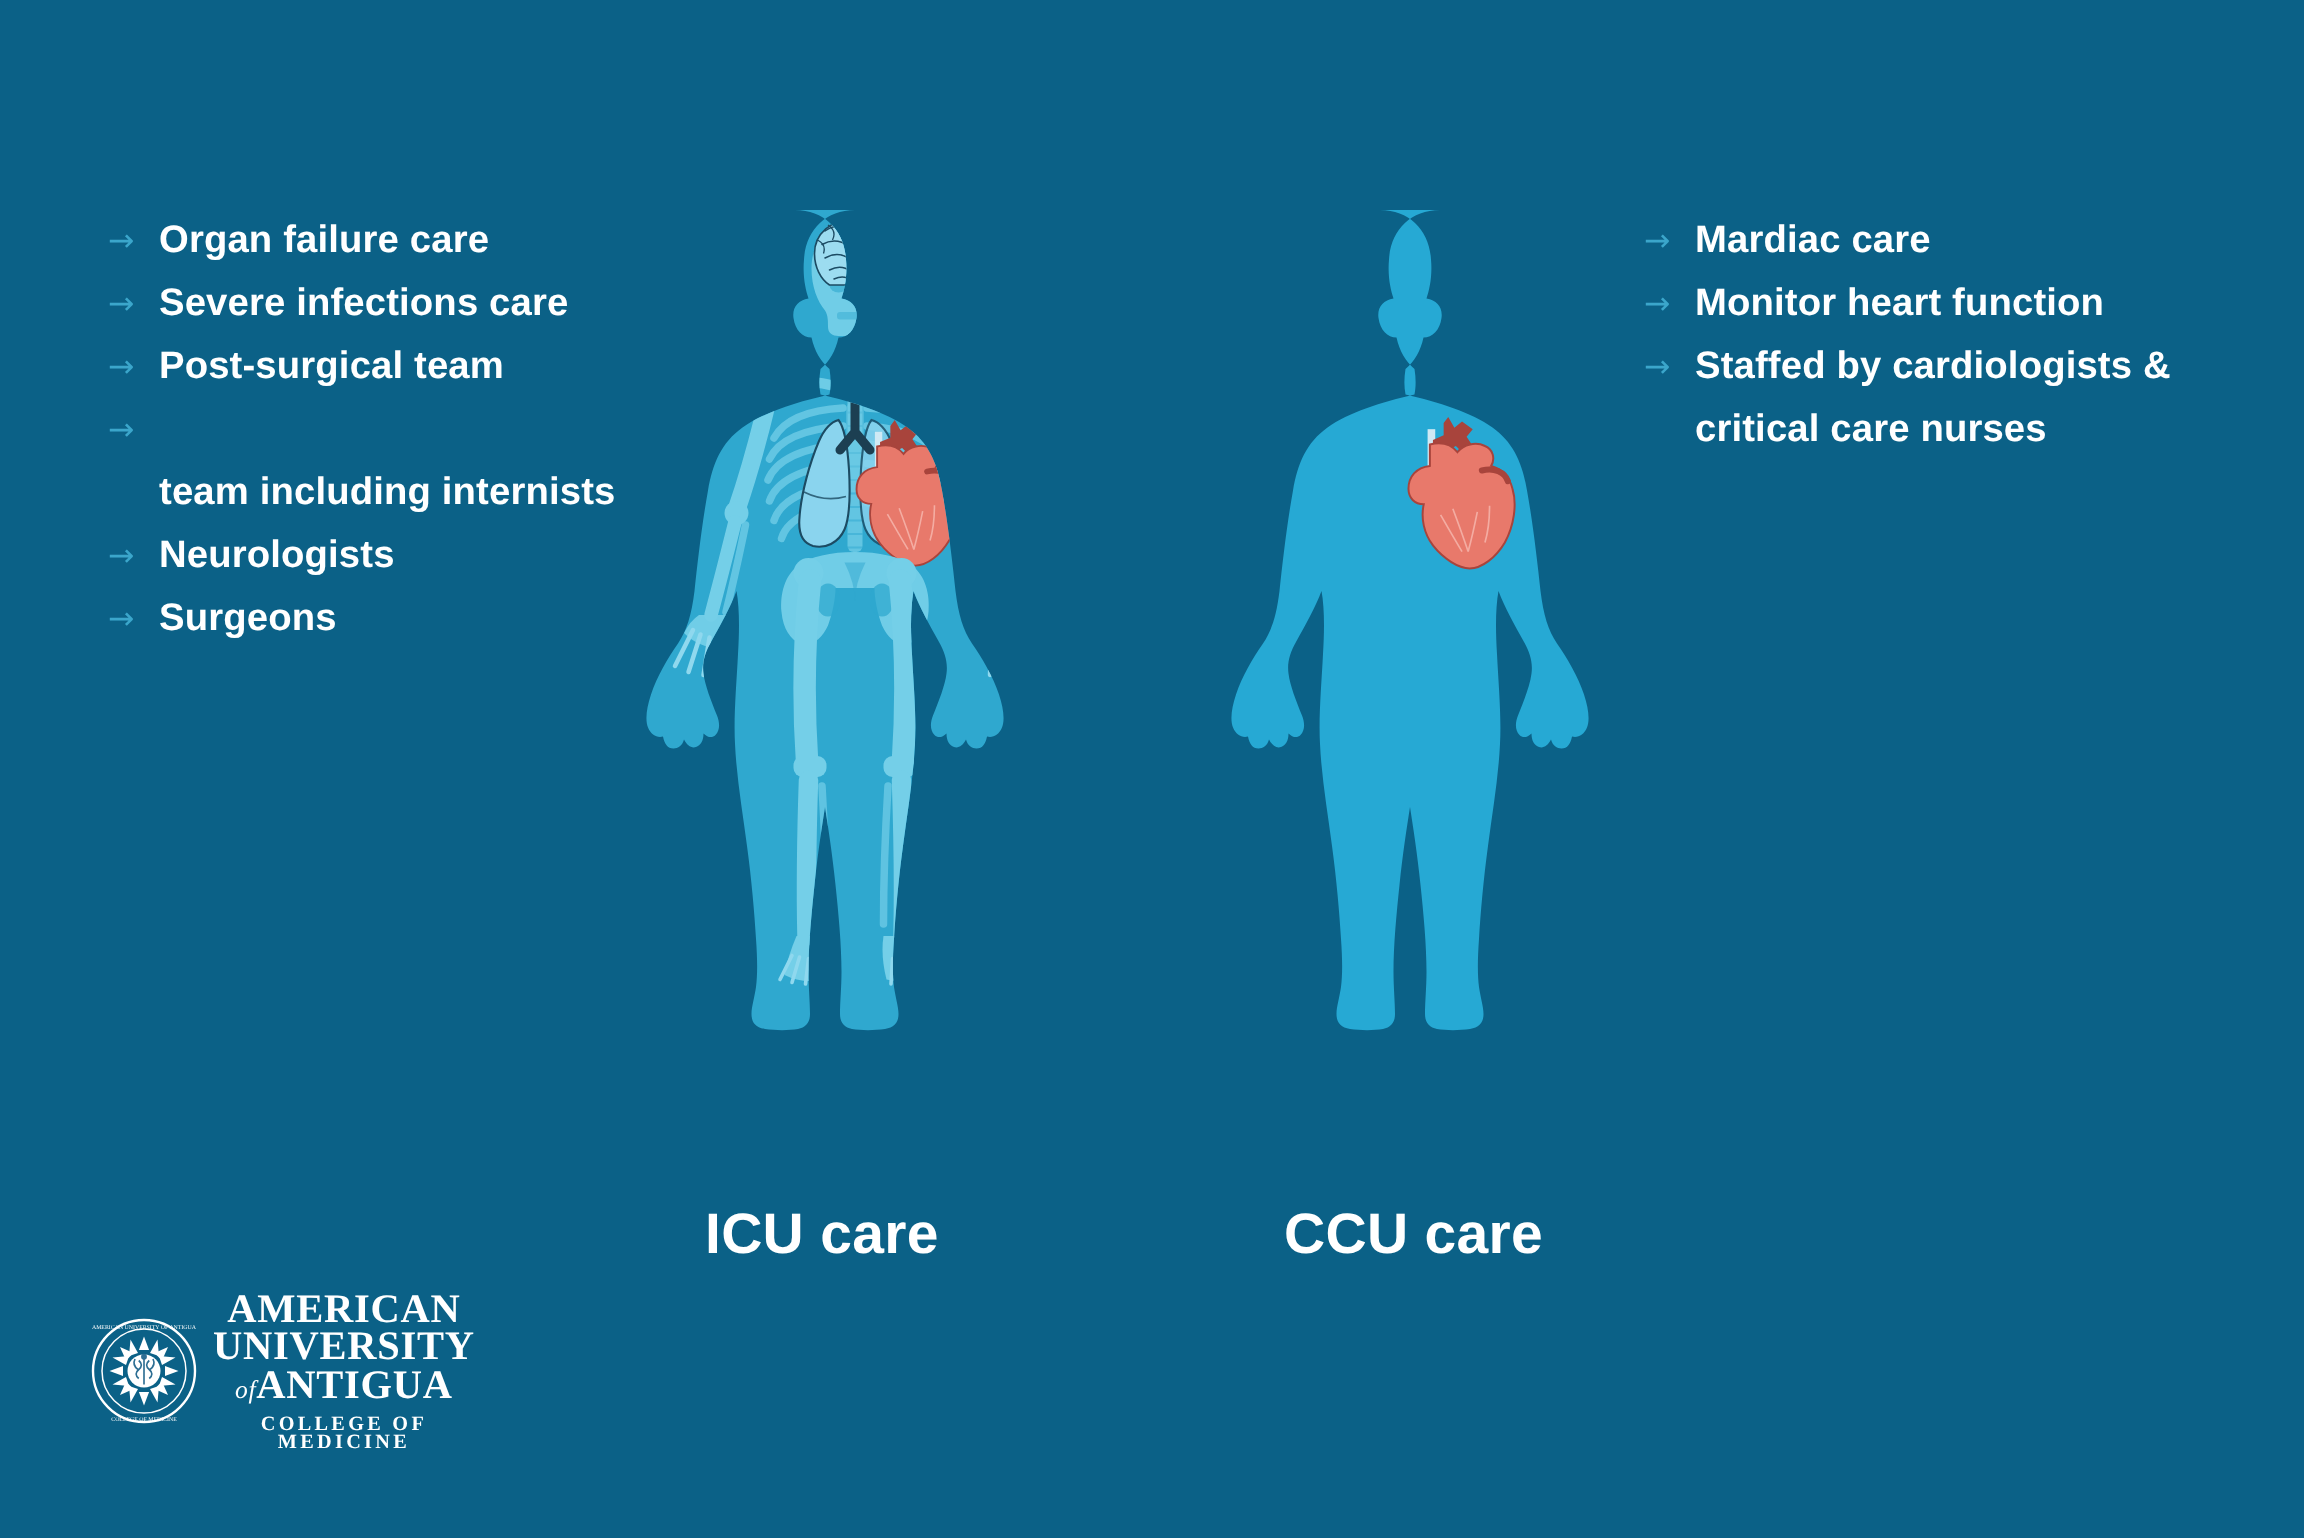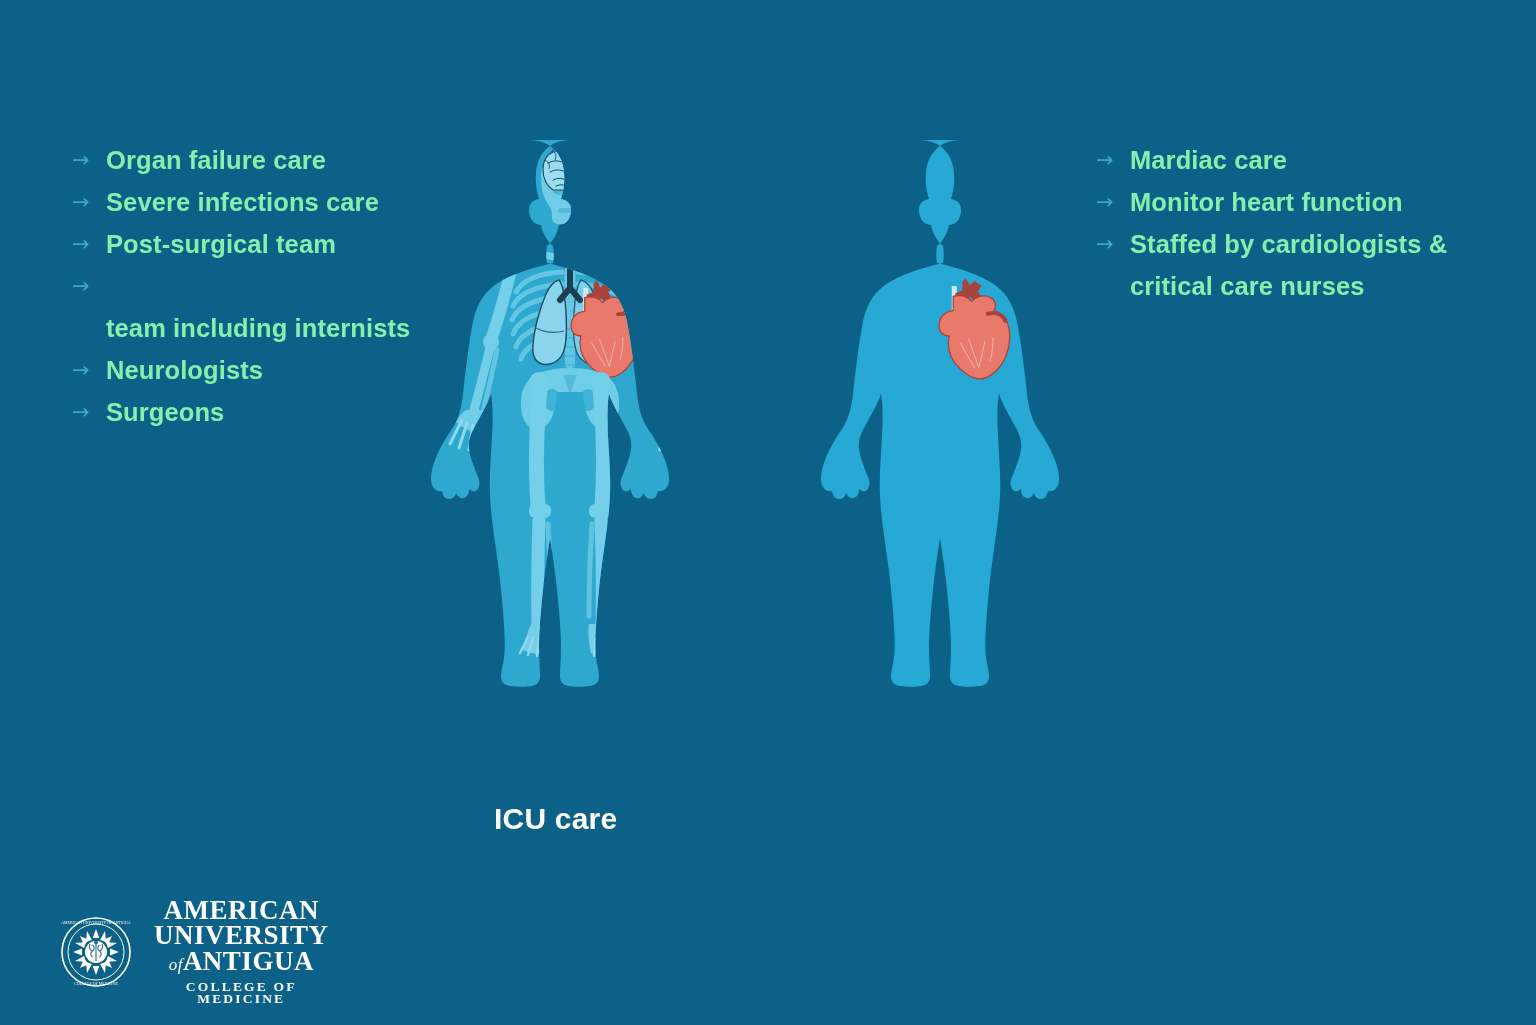--- a/index.html
+++ b/index.html
@@ -30,55 +30,54 @@
   .bullet-arrow {
     flex:0 0 auto;
     width:34px;
     color:#3ba6cb;
     font-size:21px;
     line-height:37px;
     font-family:"DejaVu Sans", sans-serif;
   }
   .bullet-arrow.hidden { visibility:hidden; }
   .bullet-text {
-    color:#86efac;
+    color:#ffffff;
     font-size:25.5px;
     line-height:37px;
     font-weight:bold;
     letter-spacing:0.1px;
     white-space:pre-line;
   }
 
   
   .caption {
     position:absolute;
     color:#ffffff;
-    font-size:30px;
+    font-size:38px;
     font-weight:bold;
     letter-spacing:0.2px;
-    margin-left:24px;
   }
   #icu-caption { left:470px; top:802px; }
   #ccu-caption { left:856px; top:802px; }
 
   
   .body-figure { position:absolute; top:132px; }
   #icu-figure { left:400px; width:340px; height:640px; }
   #ccu-figure { left:790px; width:340px; height:640px; }
 
   
   #logo {
     position:absolute;
     left:60px;
-    top:902px;
+    top:864px;
     width:250px;
     height:100px;
     display:flex;
     align-items:center;
-    gap:22px;
+    gap:10px;
   }
   #logo-seal { flex:0 0 auto; width:72px; height:72px; }
   #logo-wordmark { flex:1 1 auto; }
   .logo-line {
     color:#ffffff;
     font-family:"Liberation Serif", serif;
     font-weight:bold;
     line-height:0.93;
     letter-spacing:0.5px;
     text-align:center;
@@ -509,20 +508,21 @@
                c8 0 17 -7 23 -17 c6 -11 8 -25 5 -35
                c-2 -8 -7 -13 -14 -15 c3 -5 1 -11 -4 -13
                c-6 -3 -14 -1 -18 4 c-4 -5 -10 -7 -18 -5 z" fill="#e8796b" stroke="#a8443c" stroke-width="1.3"></path>
       <path d="M47 33 c8 -2 15 1 17 7" stroke="#a8443c" stroke-width="4" fill="none" stroke-linecap="round"></path>
       <path d="M20 62 q8 14 14 24 M28 58 q6 16 10 28 M44 60 q-3 15 -6 26
                M52 56 q0 14 -3 24" stroke="#f6b5ab" stroke-width="1.1" fill="none" opacity="0.85"></path>
     </g>
   </svg>
 
   <div class="caption" id="icu-caption">ICU care</div>
+  <div class="caption" id="ccu-caption">CCU care</div>
 
   <div id="logo">
     <svg id="logo-seal" viewBox="0 0 72 72">
       <circle cx="36" cy="36" r="34" fill="none" stroke="#ffffff" stroke-width="1.6"></circle>
       <circle cx="36" cy="36" r="28" fill="none" stroke="#ffffff" stroke-width="1"></circle>
       <g fill="#ffffff" font-family="'Liberation Serif', serif" font-size="3.9">
         <text x="36" y="8" text-anchor="middle">AMERICAN UNIVERSITY OF ANTIGUA</text>
         <text x="36" y="69" text-anchor="middle">COLLEGE OF MEDICINE</text>
       </g>
       <g transform="translate(36,36)" fill="#ffffff">

